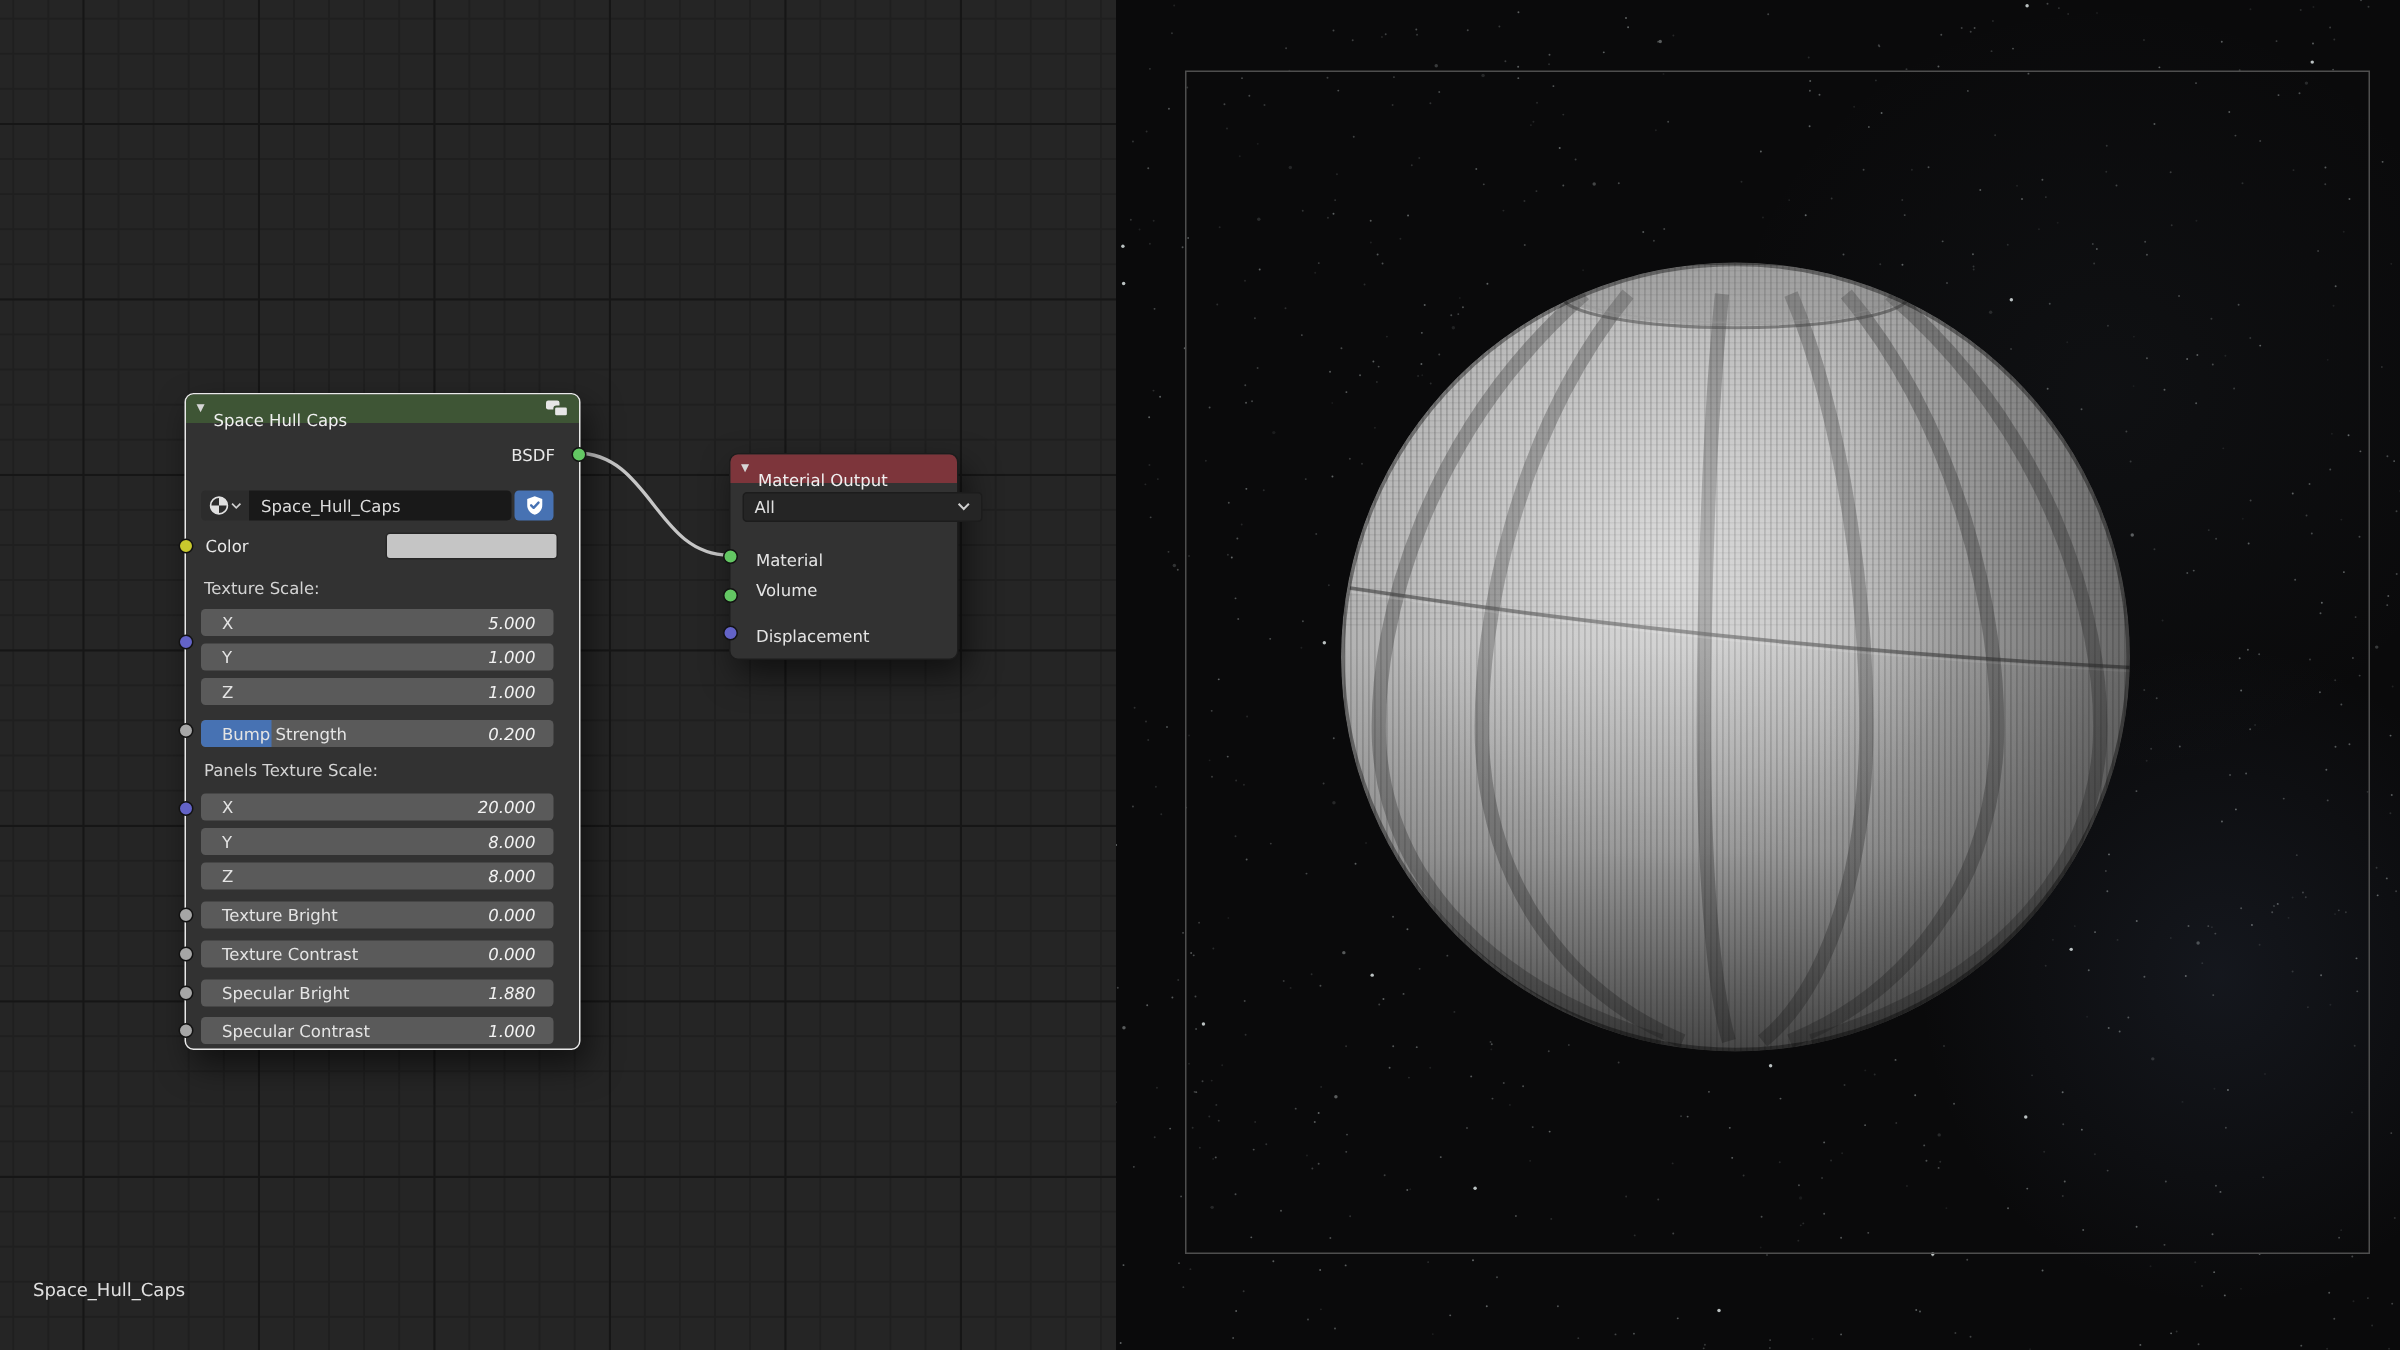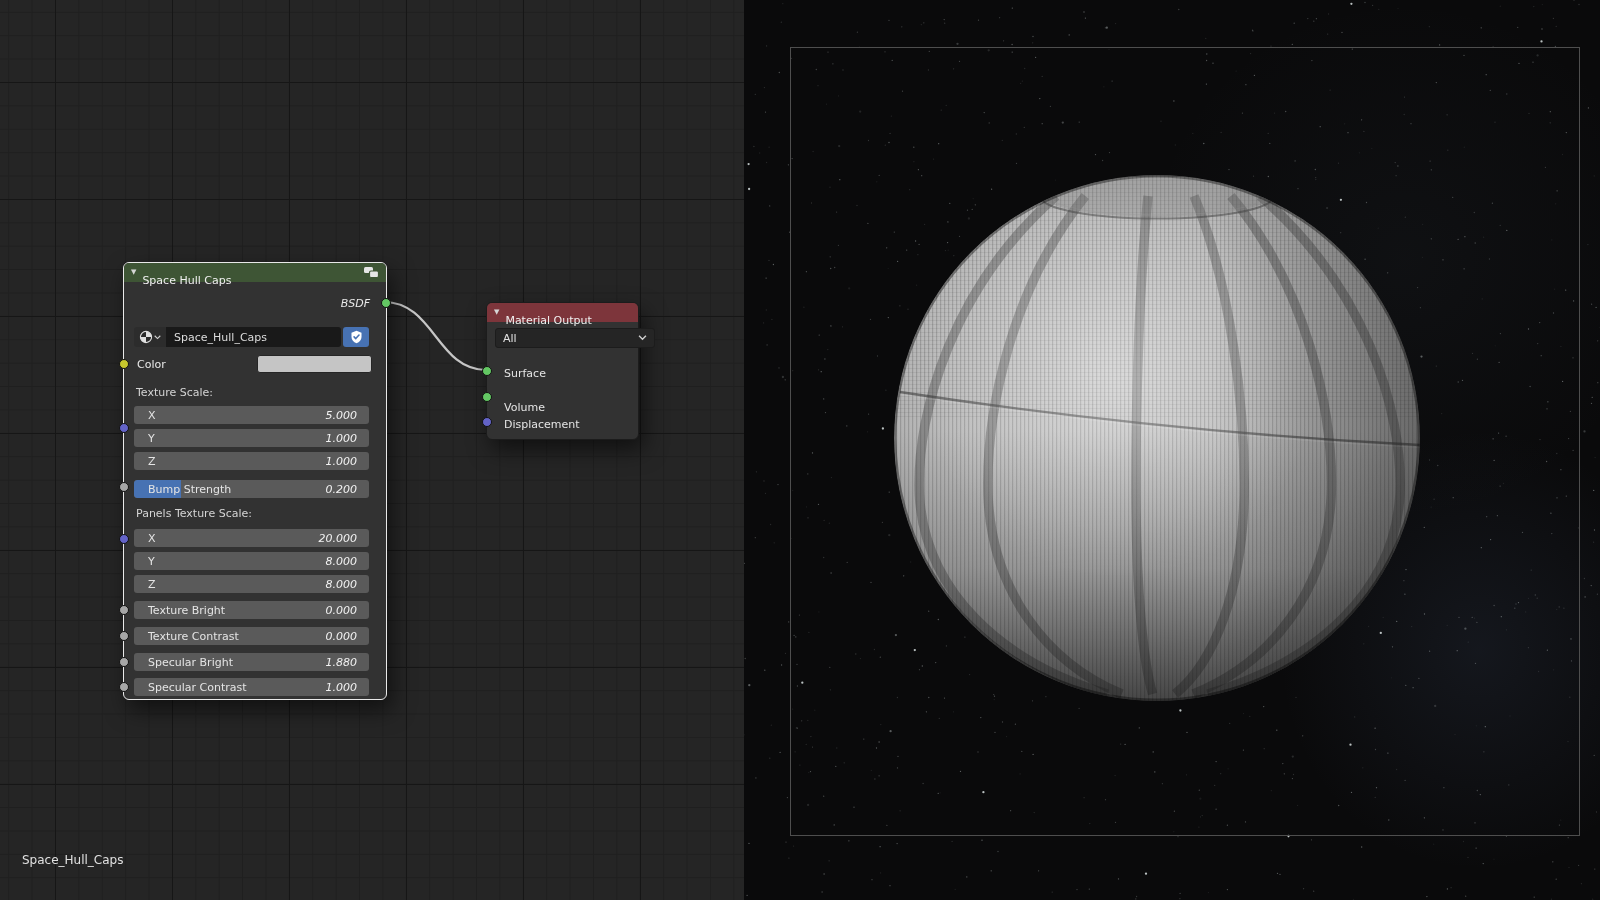--- a/index.html
+++ b/index.html
@@ -30,21 +30,21 @@
   .prow{position:absolute;left:10px;width:235px;height:18px;background:#5a5a5a;
         border-radius:3px;display:flex;align-items:center;
         justify-content:space-between;overflow:hidden;}
   .plabel{margin-left:14px;position:relative;z-index:1;color:#e4e4e4;}
   .pvalue{margin-right:12px;position:relative;z-index:1;color:#f2f2f2;font-style:italic;}
   .slider-fill{position:absolute;left:0;top:0;bottom:0;border-radius:3px 0 0 3px;}
   .socket{position:absolute;width:10px;height:10px;border:1px solid #121212;
         border-radius:50%;box-sizing:border-box;z-index:3;}
   .socket.left{left:-5px;} .socket.right{right:-5px;}
 
-  .bsdf-row{position:absolute;right:16px;height:18px;display:flex;align-items:center;font-style:italic;}
+  .bsdf-row{position:absolute;right:16px;height:18px;display:flex;align-items:center;}
   .selector-row{position:absolute;left:10px;width:235px;height:20px;display:flex;}
   .sel-icon-btn{width:32px;background:#2c2c2c;border-radius:3px 0 0 3px;
         display:flex;align-items:center;justify-content:center;gap:1px;}
   .sel-name{flex:1;background:#191919;display:flex;align-items:center;
         padding-left:8px;color:#dcdcdc;border-radius:0 3px 3px 0;}
   .sel-shield{width:26px;margin-left:2px;border-radius:3px;
         display:flex;align-items:center;justify-content:center;}
   .color-row{position:absolute;left:13px;right:10px;height:18px;
         display:flex;align-items:center;}
   .color-swatch{position:absolute;right:4px;width:115px;height:18px;
@@ -187,25 +187,25 @@
       </div>
 
       <div class="all-field" style="top:25px;">
         <span>All</span>
         <svg width="9" height="6" viewBox="0 0 10 7">
           <path d="M1 1 L5 5 L9 1" fill="none" stroke="#cfcfcf" stroke-width="1.6"></path>
         </svg>
       </div>
 
       <div class="in-label" style="top:60px;">
-        <span>Surface</span>
+        <span>Material</span>
       </div>
       <span class="socket left" style="top: 63px; background: rgb(99, 199, 99);"></span>
 
-      <div class="in-label" style="top:94px;text-align:right;">
+      <div class="in-label" style="top:80px;text-align:right;">
         <span>Volume</span>
       </div>
       <span class="socket left" style="top: 89px; background: rgb(99, 199, 99);"></span>
 
       <div class="in-label" style="top:111px;text-align:center;">
         <span>Displacement</span>
       </div>
       <span class="socket left" style="top: 114px; background: rgb(99, 99, 199);"></span>
     </div>
 

